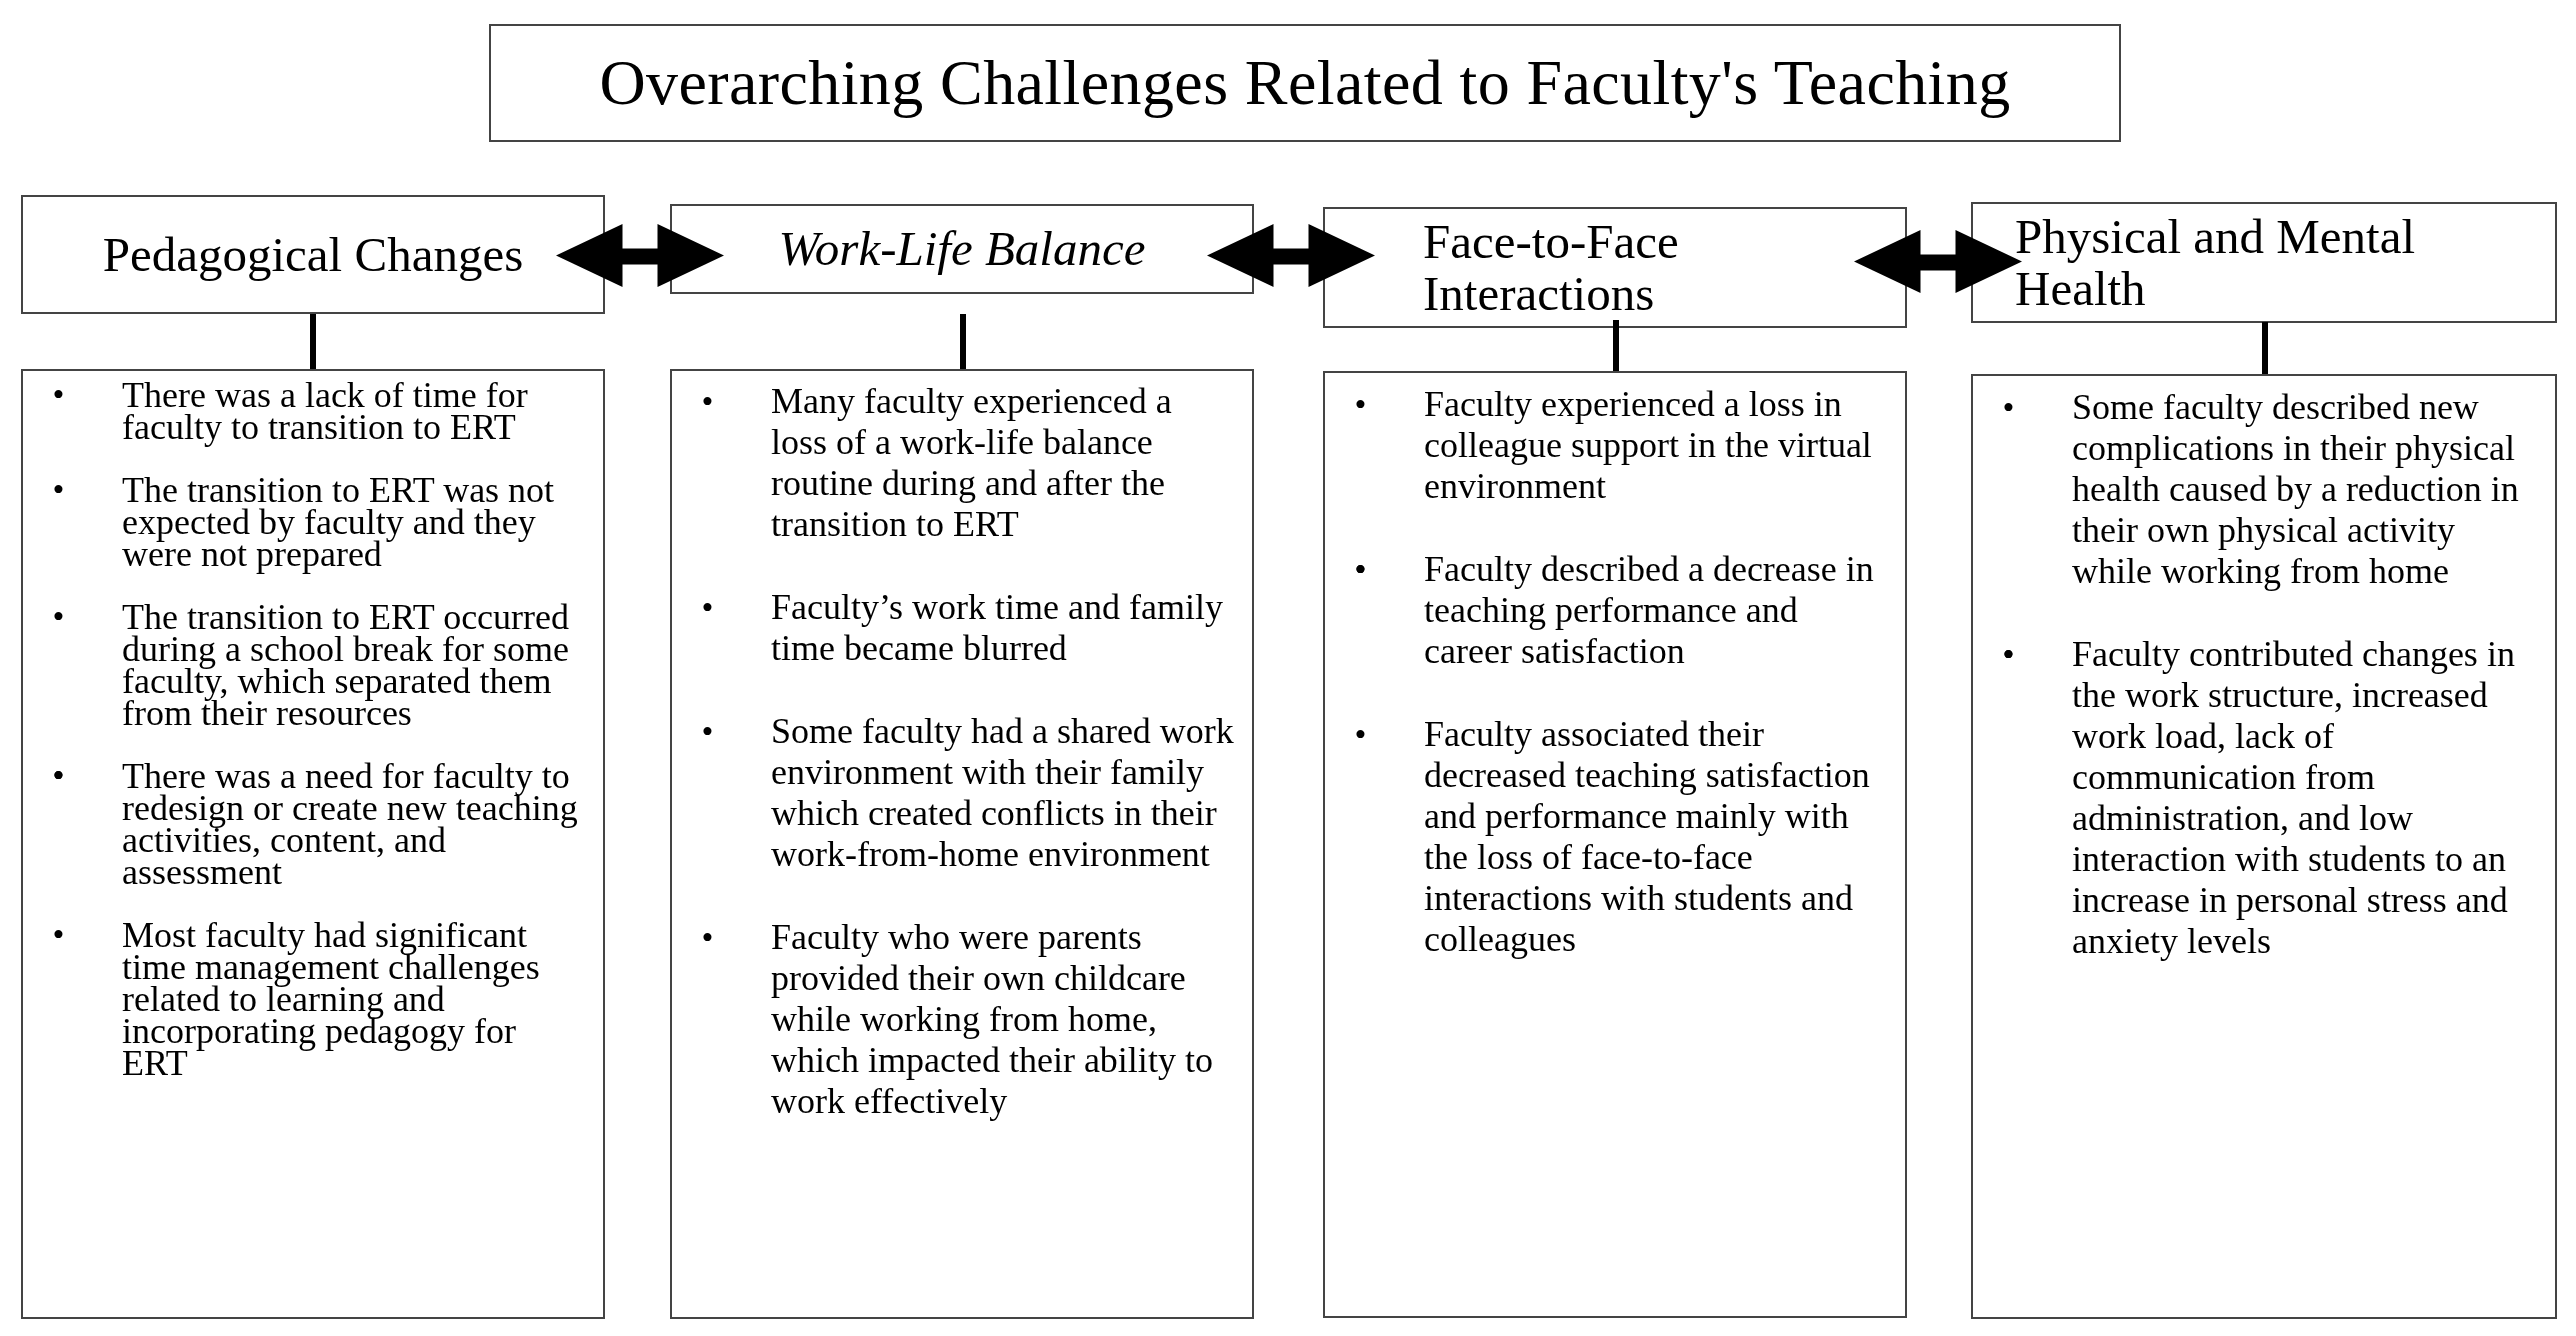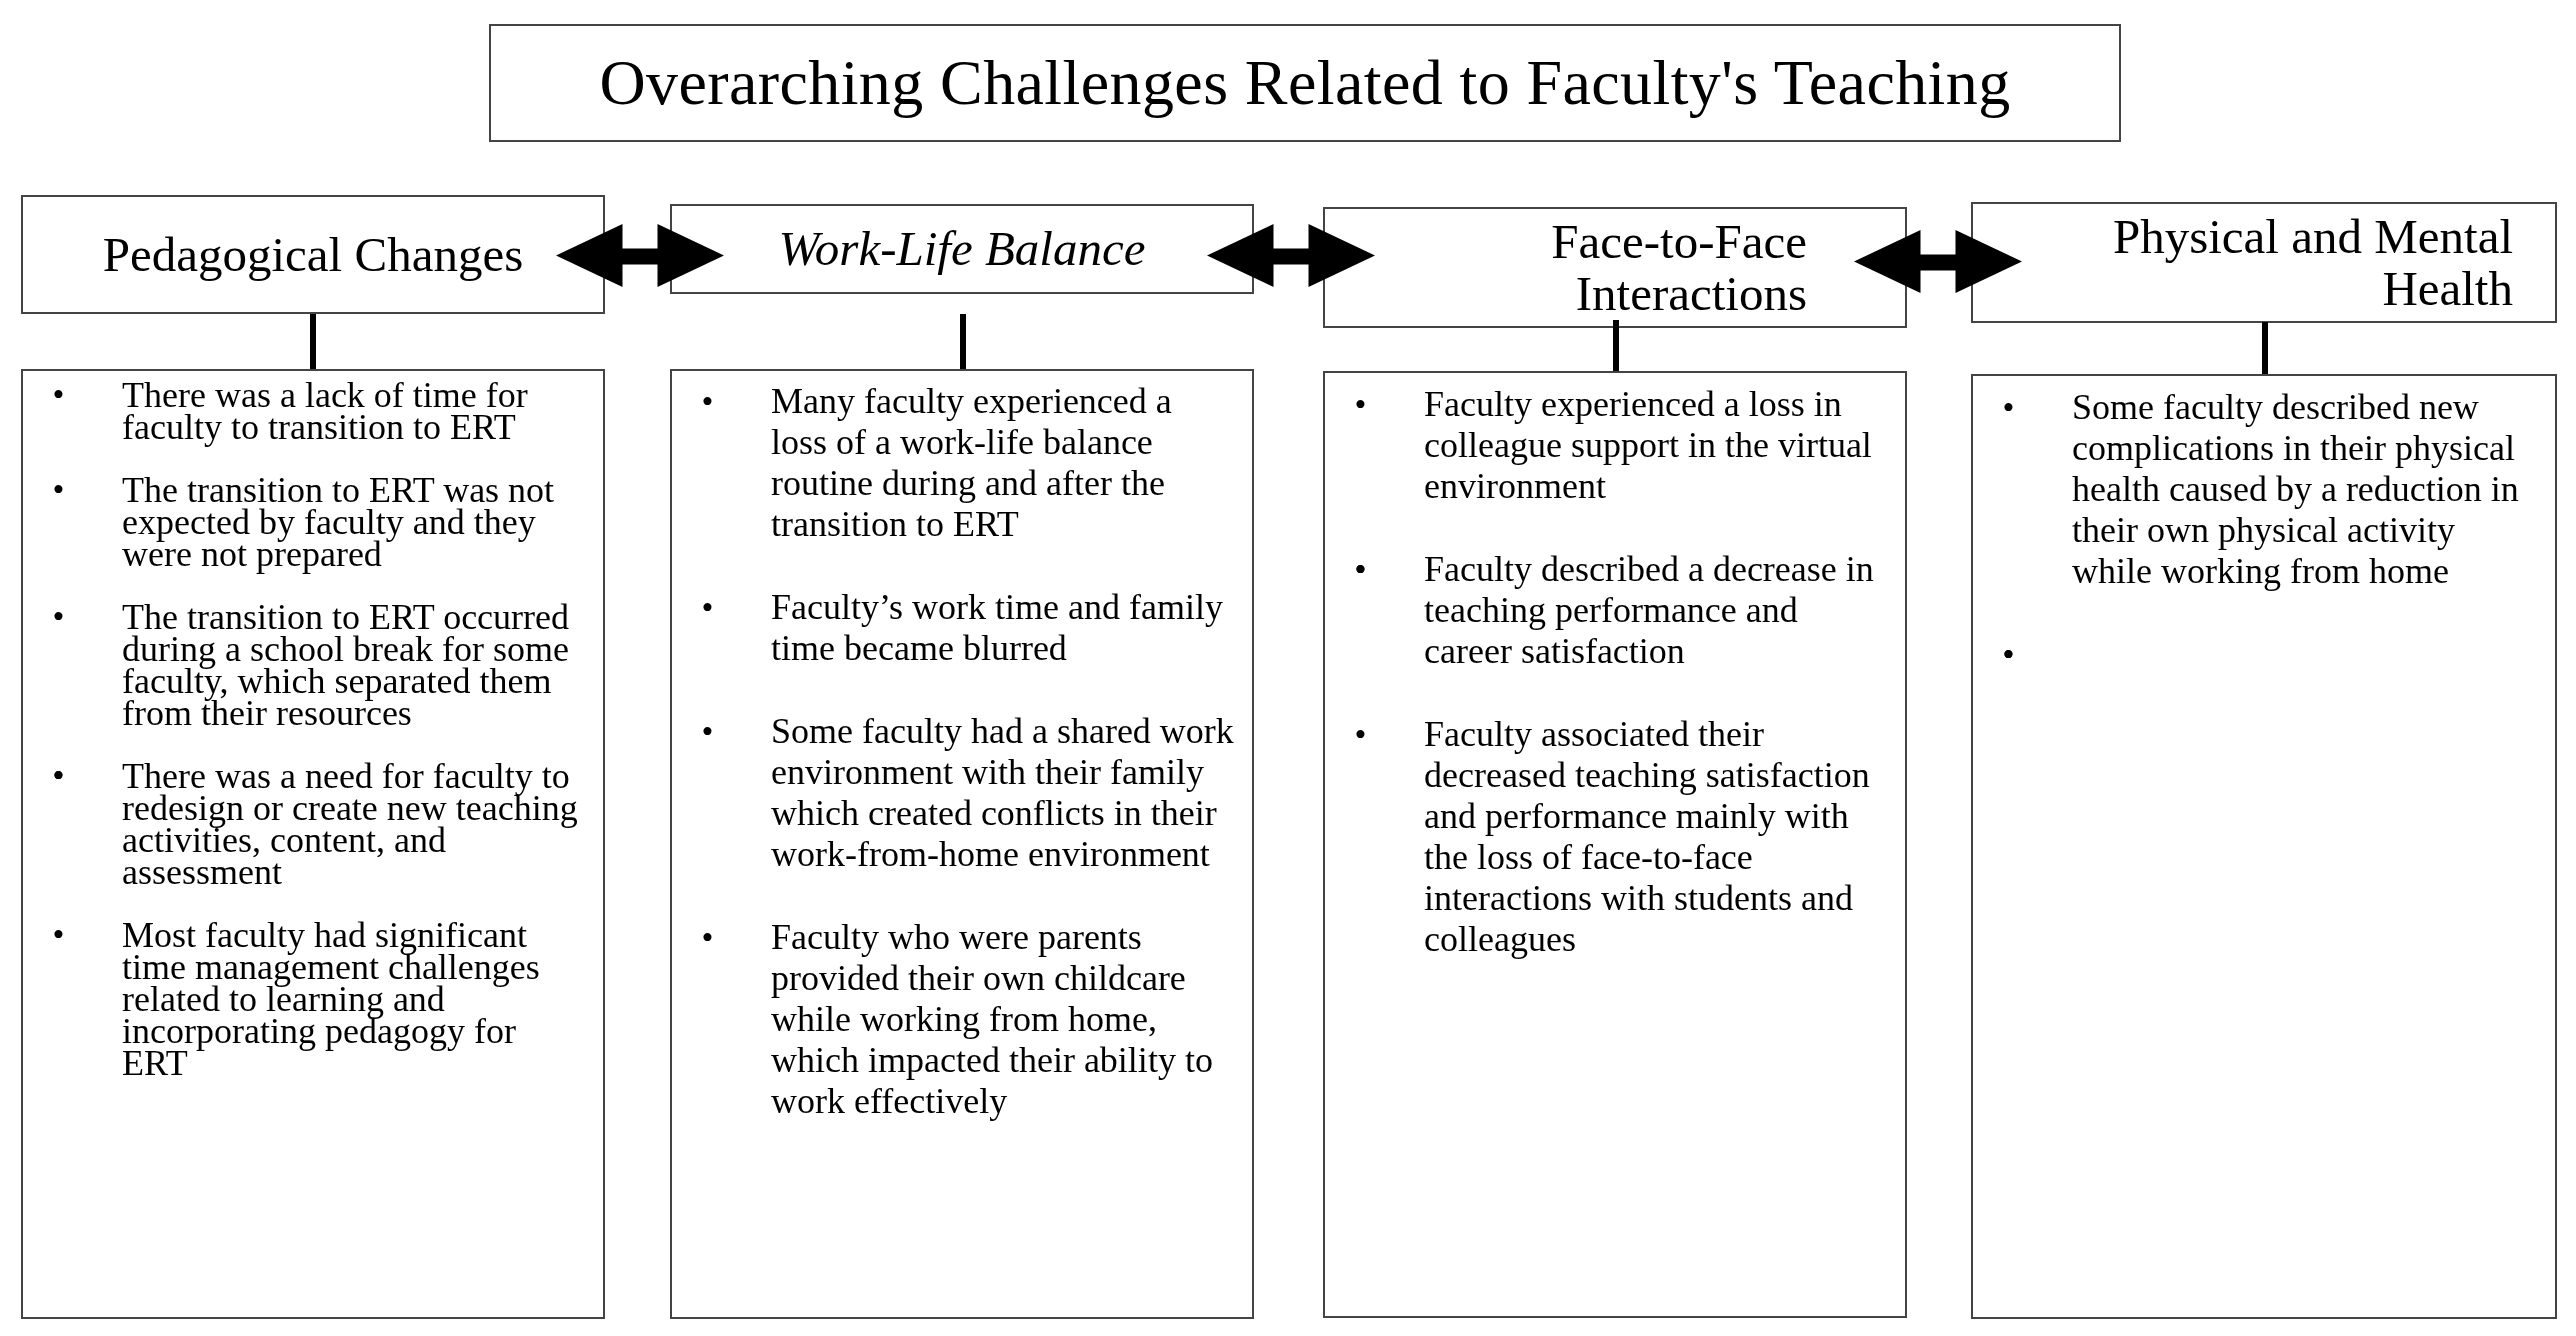--- a/index.html
+++ b/index.html
@@ -2,21 +2,21 @@
 <html style="font-size:11.2px"><head>
 <meta charset="utf-8">
 <style>
   html, body { margin:0; padding:0; background:#ffffff; }
   body { width:2576px; height:1336px; position:relative; overflow:hidden;
          font-family:"Liberation Serif","DejaVu Serif",serif; color:#000; }
   .box { position:absolute; box-sizing:border-box; border:2.8px solid #444; background:#fff; }
   .title-box { left:489px; top:24px; width:1632px; height:118px;
                display:flex; align-items:center; justify-content:center; }
   .title-text { font-size:64px; letter-spacing:0.4px; white-space:nowrap; }
-  .hdr { display:flex; align-items:center; justify-content:center; text-align:right;
+  .hdr { display:flex; align-items:center; justify-content:center; text-align:left;
          font-size:49px; line-height:52px; padding:0 14px; }
   .content { padding:8.4px 17px 0 21px; }
   .content ul { list-style:none; margin:0; padding:0; }
   .content li { position:relative; padding-left:78px; font-size:36px; }
   .content li .bullet { position:absolute; left:8.4px; top:0; font-size:34px; }
   .tight li { line-height:32px; margin-bottom:31px; }
   .loose li { line-height:41px; margin-bottom:42px; }
   .vline { position:absolute; width:6.3px; background:#000; }
   .arrow { position:absolute; width:168px; height:77px; }
 </style>
@@ -81,16 +81,16 @@
     <li><span class="bullet">•</span></li>
     <li><span class="bullet">•</span><span>Faculty described a decrease in teaching performance and career satisfaction</span></li>
     <li><span class="bullet">•</span><span>Faculty associated their decreased teaching satisfaction and performance mainly with the loss of face-to-face interactions with students and colleagues</span></li>
   </ul>
 </div>
 
 <div class="box content loose" style="left:1971px; top:374px; width:586px; height:945px; padding-top:11.2px; padding-right:11.2px;">
   <ul>
     <li><span class="bullet">•</span><span>Some faculty described new complications in their physical health caused by a reduction in their own physical activity while working from home</span></li>
     <li><span class="bullet">•</span></li>
-    <li><span class="bullet">•</span></li>
+    <li><span class="bullet">•</span><span>Faculty contributed changes in the work structure, increased work load, lack of communication from administration, and low interaction with students to an increase in personal stress and anxiety levels</span></li>
   </ul>
 </div>
 
 
 </body></html>

